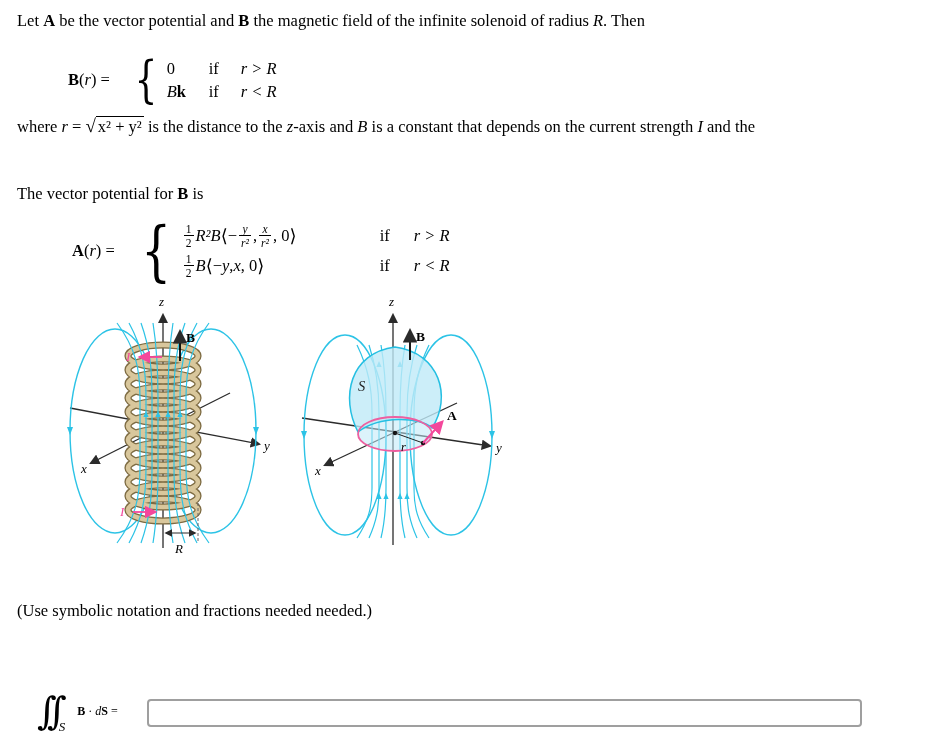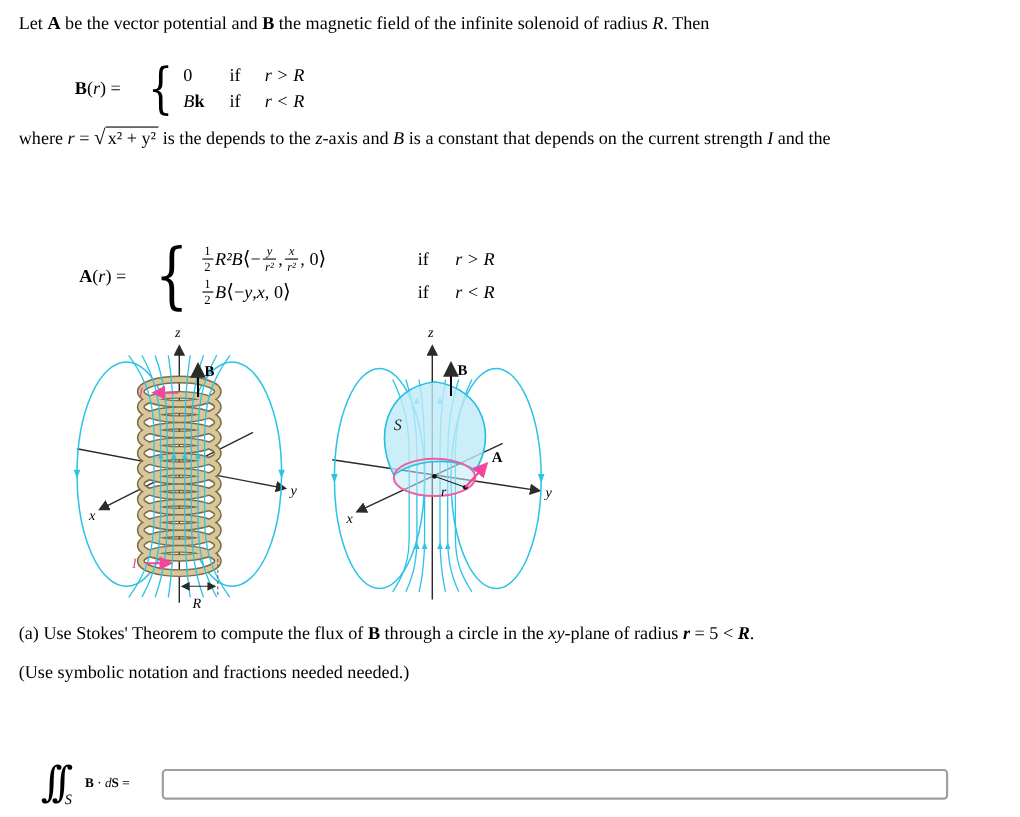--- a/index.html
+++ b/index.html
@@ -66,23 +66,26 @@
             <span class="i">B</span>
             <span class="b">k</span>
           </span>
         <span class="cif">if</span>
         <span class="ccond">r &lt; R</span>
       </div>
     </div>
   </div>
 
   <div class="abs para" style="left:17px;top:116px;">
-    <span>where </span><span class="i">r</span><span> = </span><span class="radical">√</span><span class="sqrt-body">x² + y²</span><span> is the depends to the </span><span class="i">z</span><span>-axis and </span><span class="i">B</span><span> is a constant that depends on the current strength </span><span class="i">I</span><span> and the</span>
-  </div>
-
+    <span>where </span><span class="i">r</span><span> = </span><span class="radical">√</span><span class="sqrt-body">x² + y²</span><span> is the distance to the </span><span class="i">z</span><span>-axis and </span><span class="i">B</span><span> is a constant that depends on the current strength </span><span class="i">I</span><span> and the</span>
+  </div>
+
+  <div class="abs para" style="left:17px;top:184px;">
+    <span>The vector potential for </span><span class="b">B</span><span> is</span>
+  </div>
 
   <div class="abs eq eqA" style="left:72px;top:218px;">
     <span class="lhs"><span class="b">A</span><span>(</span><span class="i">r</span><span>)</span><span> = </span></span>
     <span class="brace">{</span>
     <div class="cases">
       <div class="crow">
         <span class="cexpr">
           <span class="frac">
               <span class="fnum">1</span>
               <span class="fden">2</span>
@@ -270,23 +273,20 @@
     <line x1="114" y1="67" x2="114" y2="38" stroke="#000" stroke-width="1.8" marker-end="url(#mA2)"></line>
     <text x="120" y="48" font-size="13.5" font-weight="bold">B</text>
 
     <text x="62" y="98" font-size="14.5" font-style="italic" fill="#222">S</text>
 
     <text x="93" y="13" font-size="13" font-style="italic">z</text>
     <text x="200" y="159" font-size="13" font-style="italic">y</text>
     <text x="19" y="182" font-size="13" font-style="italic">x</text>
   </svg>
 
-  <div class="abs para" style="left:17px;top:566px;">
-    <span>(a) Use Stokes' Theorem to compute the flux of </span><span class="b">B</span><span> through a circle in the </span><span class="i">xy</span><span>-plane of radius </span><span class="bi">r</span><span> = 5 &lt; </span><span class="bi">R</span><span>.</span>
-  </div>
 
   <div class="abs para" style="left:17px;top:601px;">(Use symbolic notation and fractions needed needed.)</div>
 
   <div class="abs ans-row" style="left:37px;top:685px;height:52px;">
     <span class="dint">∫∫</span>
       <span class="dint-sub">S</span>
     <span class="ans-expr"><span class="b">B</span><span> · </span><span class="i">d</span><span class="b">S</span><span> =</span></span>
   </div>
   <input class="answer-input" type="text" value="" style="">
 

